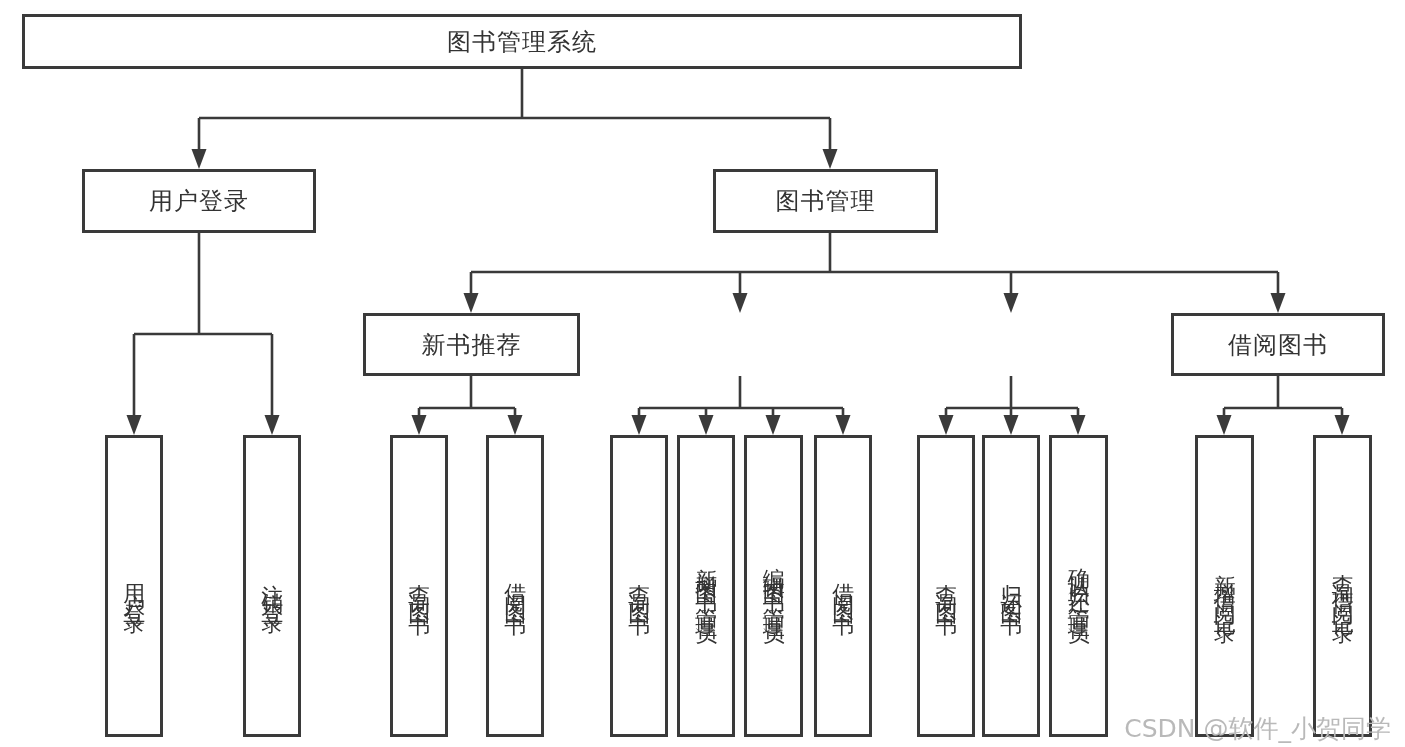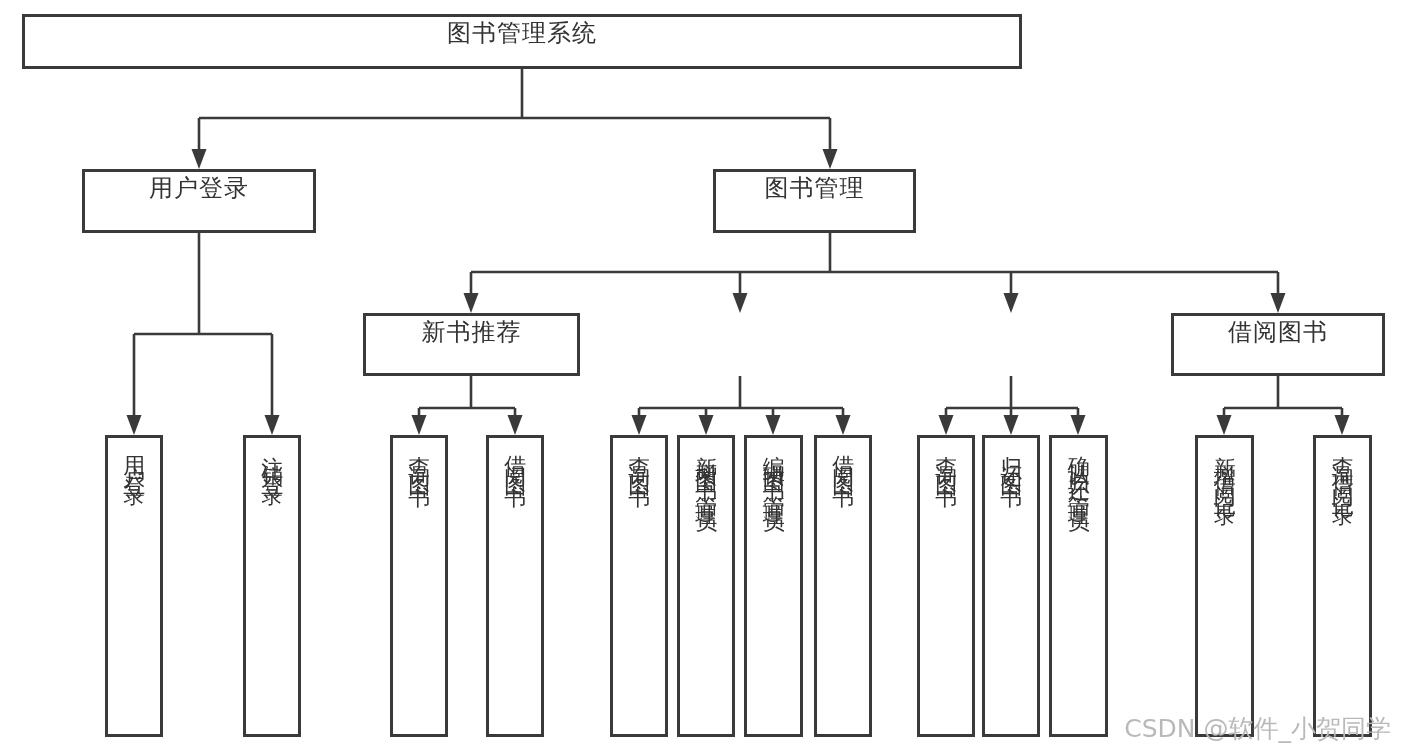--- a/index.html
+++ b/index.html
@@ -6,21 +6,21 @@
   .stage{
     position:relative;width:1405px;height:747px;background:var(--box-fill,#fff);
     font-family:"DejaVu Sans","Liberation Sans",sans-serif;overflow:hidden;
   }
   .wires{position:absolute;left:0;top:0;}
   .wires path.line{stroke:var(--line,#3a3a3a);stroke-width:2.6;fill:none;}
   .wires path.arrow{fill:var(--line,#3a3a3a);stroke:none;}
   .box{
     position:absolute;box-sizing:border-box;background:var(--box-fill,#fff);
     border:3px solid var(--box-border,#3a3a3a);
-    display:flex;align-items:flex-start;justify-content:center;
+    display:flex;align-items:center;justify-content:center;
     color:var(--text,#333);
   }
   .hlabel{font-size:24px;letter-spacing:1px;white-space:nowrap;}
   .vlabel{
     writing-mode:vertical-rl;text-orientation:mixed;
     font-size:22px;letter-spacing:10px;line-height:1.2;white-space:nowrap;
   }
   .watermark{
     position:absolute;right:14px;top:712px;z-index:5;
     font-size:25px;color:var(--watermark,#b9b9b9);white-space:nowrap;
@@ -59,21 +59,21 @@
     </g>
   </svg>
 
   <div class="box" style="left:22px;top:14px;width:1000px;height:55px">
     <span class="hlabel">图书管理系统</span>
   </div>
 
   <div class="box" style="left:82px;top:169px;width:234px;height:64px">
     <span class="hlabel">用户登录</span>
   </div>
-  <div class="box" style="left:713px;top:169px;width:203px;height:64px">
+  <div class="box" style="left:713px;top:169px;width:225px;height:64px">
     <span class="hlabel">图书管理</span>
   </div>
 
   <div class="box" style="left:363px;top:313px;width:217px;height:63px">
     <span class="hlabel">新书推荐</span>
   </div>
   <div class="box" style="left:1171px;top:313px;width:214px;height:63px">
     <span class="hlabel">借阅图书</span>
   </div>
 

